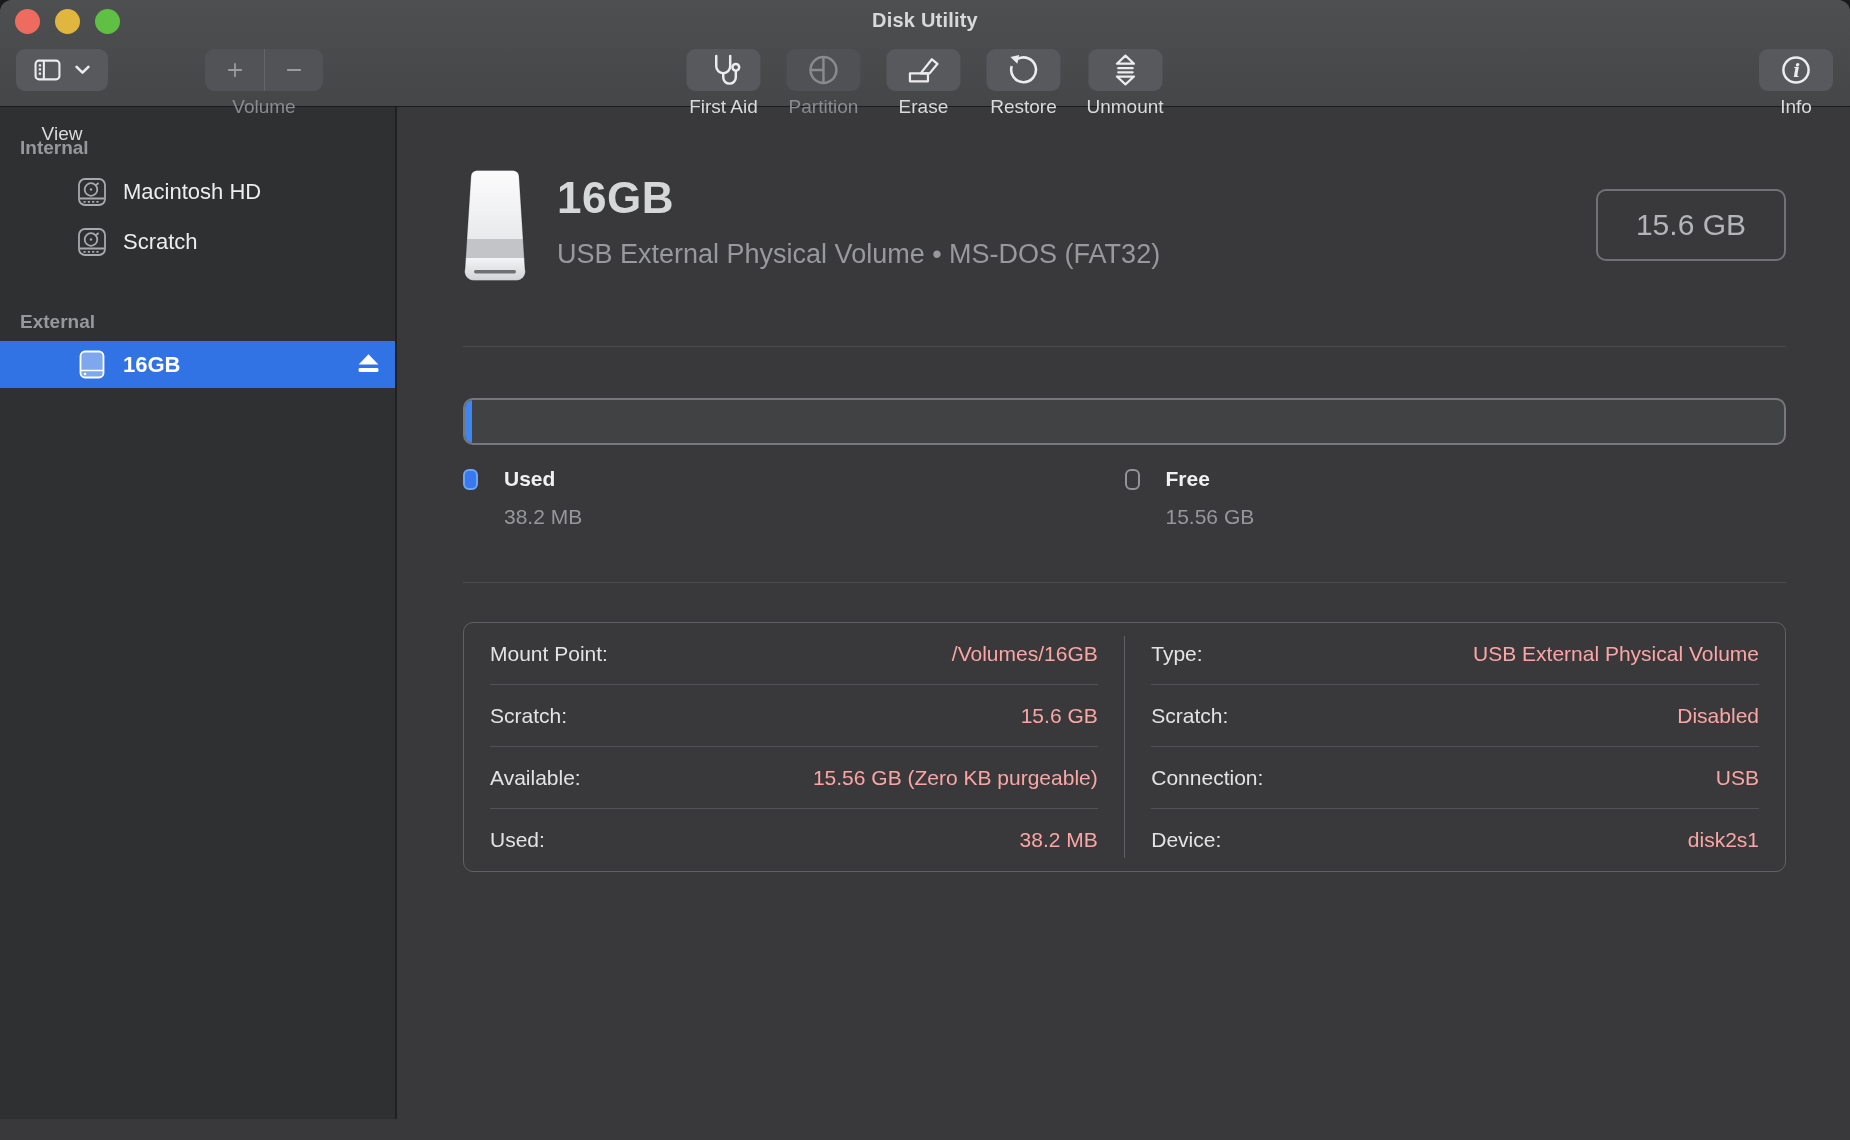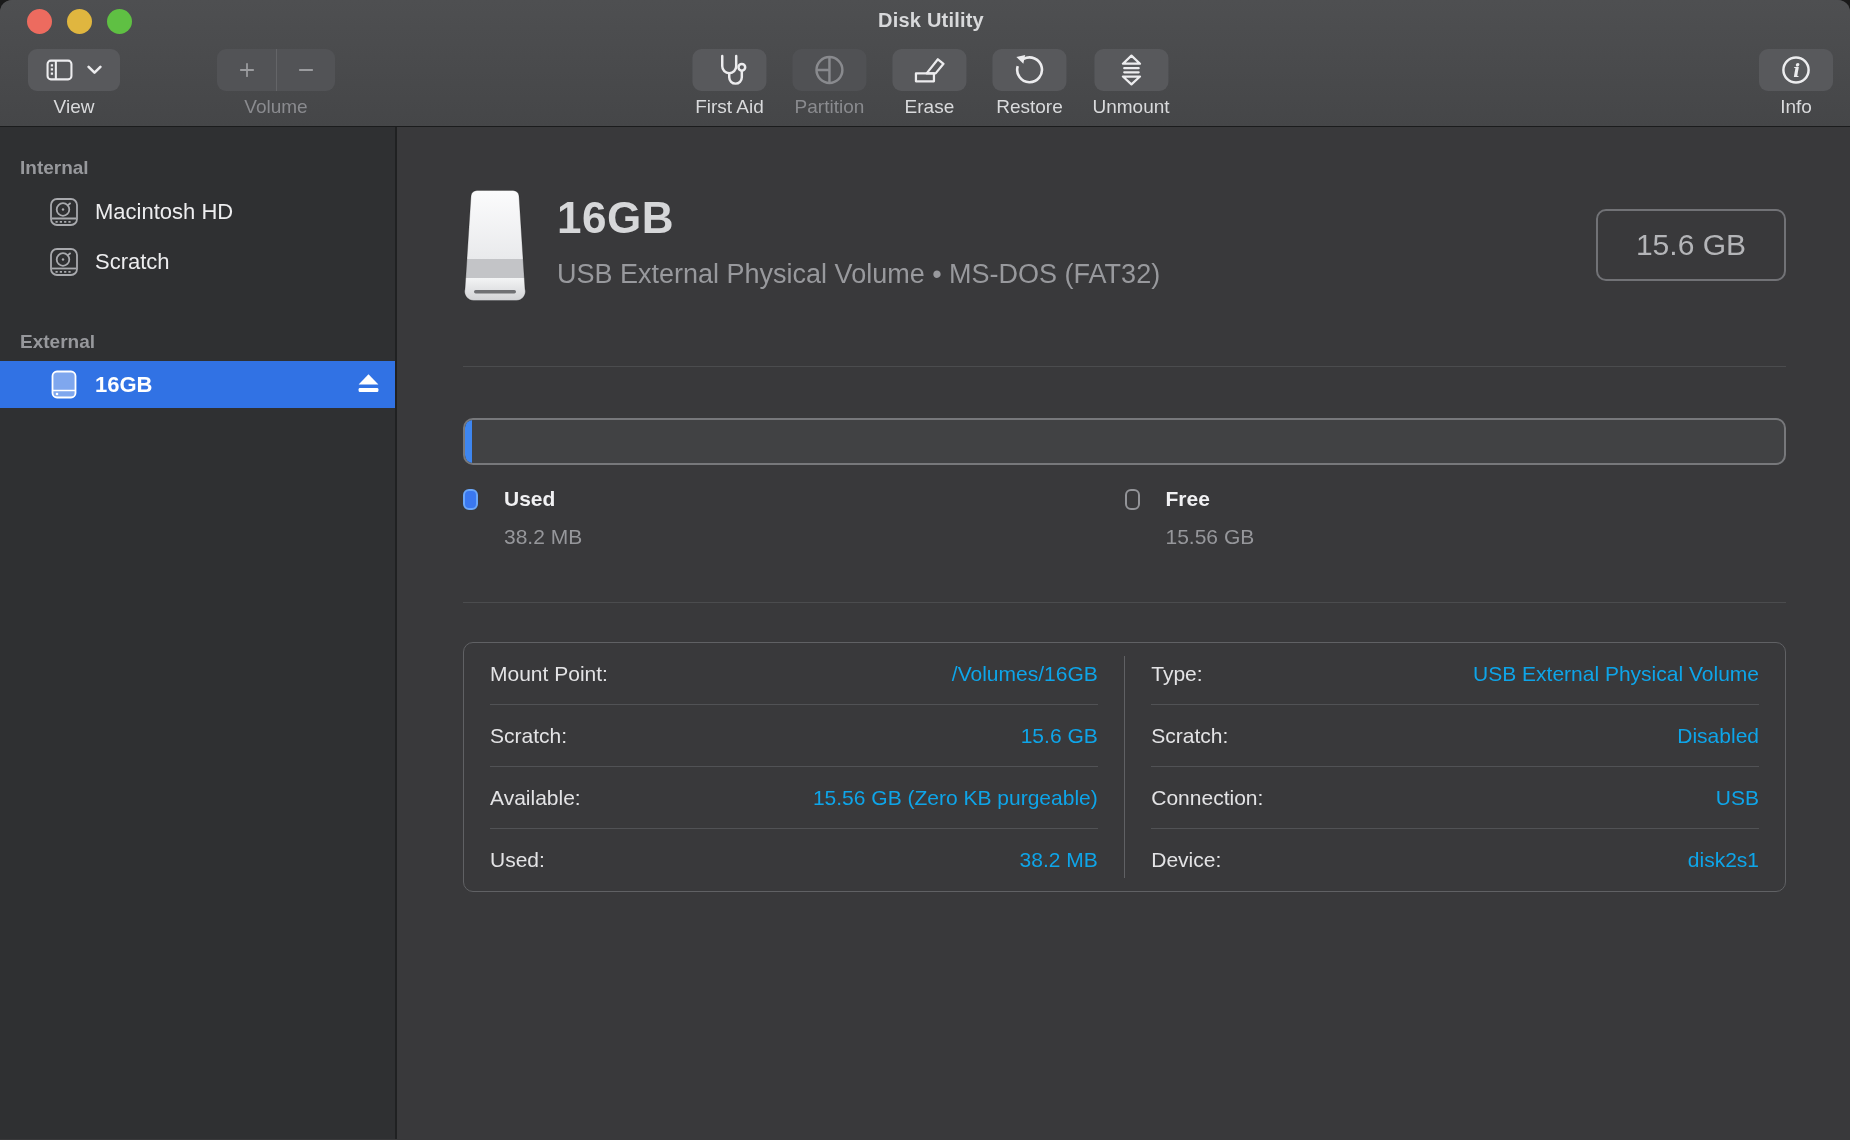--- a/index.html
+++ b/index.html
@@ -2,42 +2,42 @@
 <html><head>
 <meta charset="utf-8">
 <style>
   * { margin:0; padding:0; box-sizing:border-box; }
   html,body { width:1850px; height:1140px; background:#1a1a1a; overflow:hidden;
               font-family:"Liberation Sans", sans-serif; }
   .window { position:relative; width:1850px; height:1140px; background:#39393b;
             border-radius:12px 12px 0 0; overflow:hidden; }
 
   
-  .chrome { position:relative; height:127px;
+  .chrome { position:relative; height:107px;
             background:linear-gradient(#4e4f51,#454648);
-            border-bottom:1px solid #1b1c1d;padding-left:12px; }
+            border-bottom:1px solid #1b1c1d; }
   .titlebar { position:relative; height:38px; }
   .traffic-lights { position:absolute; left:15px; top:9px; display:flex; gap:15px; }
   .tl { width:25px; height:25px; border-radius:50%; cursor:default; }
   .tl.red    { background:#ed6b5f; }
   .tl.yellow { background:#e0b63f; }
   .tl.green  { background:#5fc043; }
   .window-title { position:absolute; left:0; right:0; top:9px; text-align:center;
                   font-size:20px; font-weight:700; color:#d8d9db; letter-spacing:.2px; }
 
   .toolbar { position:relative; height:88px; }
   .tb-item { display:flex; flex-direction:column; align-items:center; }
   .tb-btn { display:flex; align-items:center; justify-content:center;
             height:42px; border:none; border-radius:9px; background:#58595c;
             color:#ececee; cursor:pointer; }
   .tb-label { margin-top:5px; font-size:19px; color:#d9dadc; text-align:center; }
   .tb-item.disabled .tb-btn { background:#505154; color:#898a8e; cursor:default; }
   .tb-item.disabled .tb-label { color:#8a8b8f; }
 
-  .tb-left-view { position:absolute; left:16px; top:11px; }
+  .tb-left-view { position:absolute; left:16px; top:11px;gap:27px; }
   .view-btn { width:92px; gap:14px; }
   .tb-left-volume { position:absolute; left:205px; top:11px; }
   .seg-group { display:flex; height:42px; border-radius:9px; overflow:hidden; background:#525356; }
   .seg { width:59px; display:flex; align-items:center; justify-content:center;
          border:none; background:transparent; color:#9b9c9f; cursor:default; }
   .seg + .seg { border-left:1px solid #646568; }
   .tb-center { position:absolute; left:50%; top:11px; transform:translateX(-50%);
                display:flex; gap:26px; }
   .tb-center .tb-btn { width:74px; }
   .tb-right { position:absolute; right:17px; top:11px; }
@@ -45,21 +45,21 @@
 
   svg.icn { display:block; }
 
   
   .app-body { display:flex; height:1012px; }
 
   
   .sidebar { width:397px; background:#2f3032; border-right:2px solid #202122;
              padding-top:14px; flex-shrink:0; }
   .sb-header { margin:16px 0 8px 20px; font-size:19px; font-weight:700; color:#97989c; }
-  .sb-item { height:50px; display:flex; align-items:center; padding-left:48px;
+  .sb-item { height:50px; display:flex; align-items:center; padding-left:76px;
              gap:15px; font-size:22px; color:#ededef; cursor:default; }
   .sb-item .sb-icn { width:32px; height:32px; color:#a8a9ad; flex-shrink:0; }
   .sb-item.selected { height:47px; color:#ffffff; font-weight:600; padding-right:14px; }
   .sb-item.selected .eject-btn { margin-left:auto; background:none; border:none; cursor:pointer; }
 
   
   .content { flex:1; padding:0 64px 0 66px; }
   .vol-header { margin-top:62px; display:flex; align-items:flex-start; }
   .vol-titles { margin-left:30px; }
   .vol-title { font-size:44px; font-weight:700; color:#d6d7d9; margin-top:4px; letter-spacing:.5px; }
@@ -85,21 +85,21 @@
   .legend-value { margin:14px 0 0 41px; font-size:21px; color:#96979b; }
 
   .details-panel { margin-top:39px; border:1.5px solid #606164; border-radius:10px;
                    display:flex; }
   .details-col { flex:1; padding:0 26px; }
   .v-div { width:1.5px; background:#606164; margin:13px 0; }
   .detail-row { height:62px; display:flex; align-items:center; justify-content:space-between;
                 font-size:21px; color:#e3e3e5; border-bottom:1px solid #515255; }
   .detail-row:last-child { border-bottom:none;gap:16px; }
   .detail-label { color:#e3e3e5; }
-  .detail-value { color:#0ea5e9; }
+  .detail-value { color:#fca5a5; }
 </style>
 </head>
 <body>
 
 <div class="window">
 
   <header class="chrome">
     <div class="titlebar">
       <div class="traffic-lights">
         <span class="tl red"></span>

